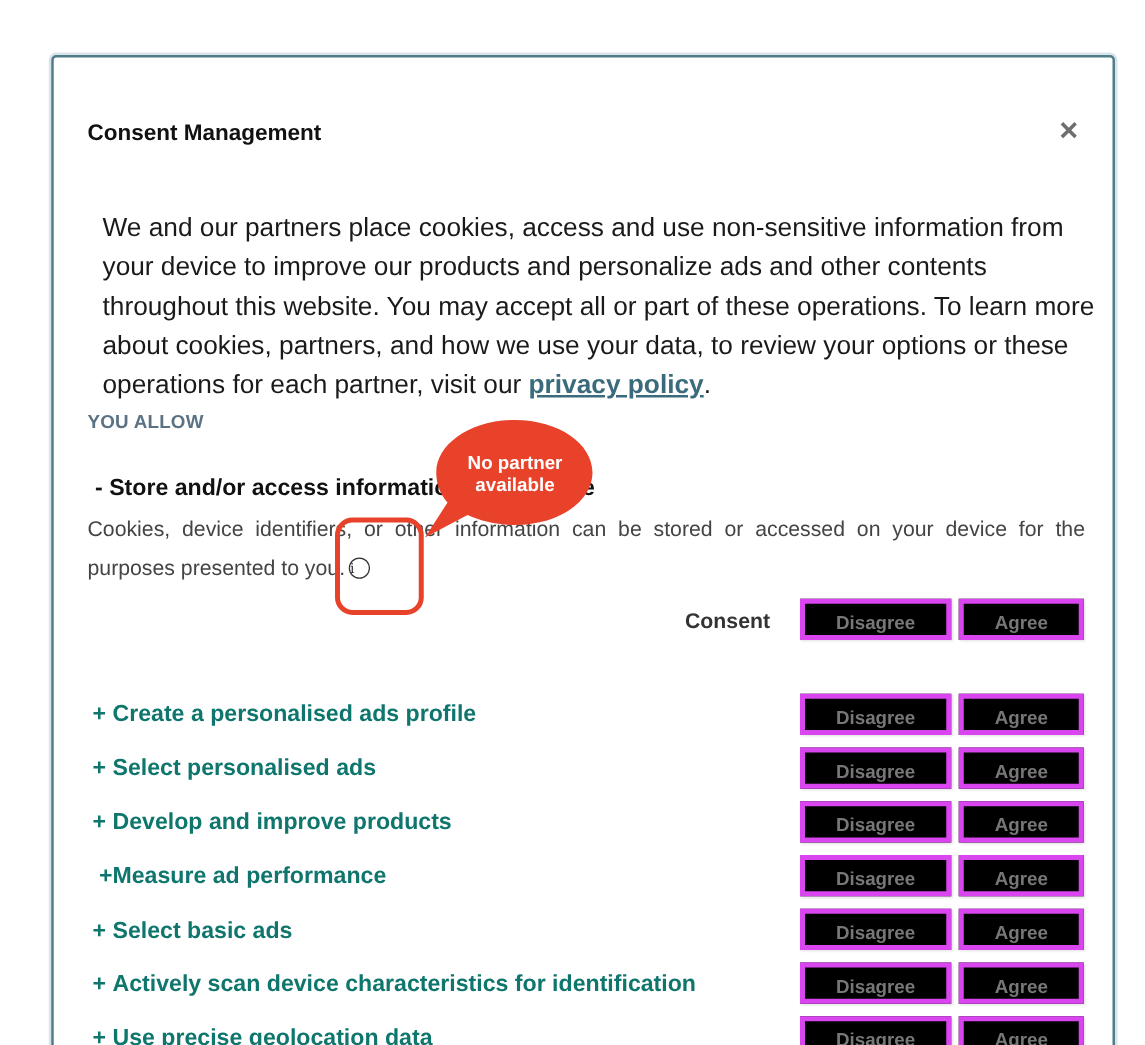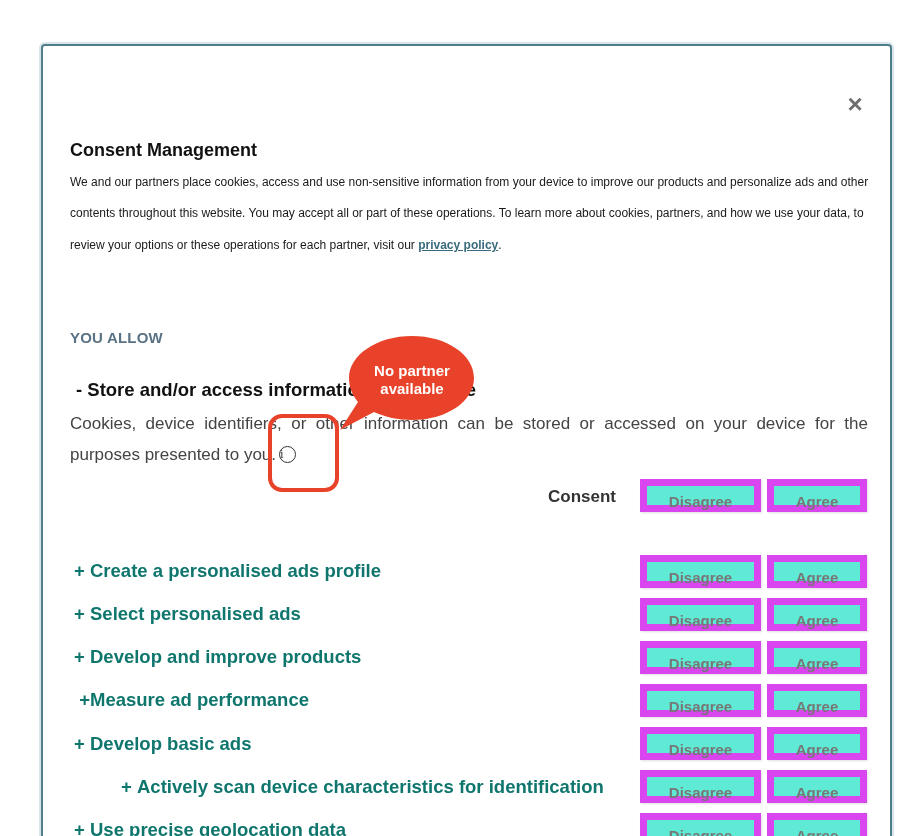--- a/index.html
+++ b/index.html
@@ -23,41 +23,40 @@
     background: #ffffff;
     box-sizing: border-box;
   }
   .title {
     position: absolute;
     left: 27px;
     top: 50px;
     font-size: 18px;
     font-weight: bold;
     color: #111111;
-    margin-top: 44px;
   }
   .close {
     position: absolute;
     left: 800px;
     top: 46px;
     width: 24px;
     height: 24px;
     color: #6e6e6e;
     font-size: 26px;
     line-height: 24px;
     text-align: center;
     font-weight: bold;
     cursor: pointer;
   }
   .intro {
     position: absolute;
-    left: 27px;
+    left: 39px;
     top: 121px;
     width: 800px;
-    font-size: 12px;
+    font-size: 21px;
     line-height: 31.3px;
     color: #1a1a1a;
   }
   .intro a {
     color: #3a6b7c;
     font-weight: bold;
     text-decoration: underline;
   }
   .allow {
     position: absolute;
@@ -106,22 +105,22 @@
     position: absolute;
     left: 505px;
     top: 441px;
     font-size: 17px;
     font-weight: bold;
     color: #333333;
   }
   .btn {
     position: absolute;
     height: 33px;
-    background: #5eead4;
-    border: 7px solid #d946ef;
+    background: #000000;
+    border: 4px solid #d946ef;
     box-shadow: 1px 1px 2px rgba(0,0,0,0.12);
     box-sizing: border-box;
     font-size: 15px;
     font-weight: bold;
     color: #777777;
     text-align: center;
     line-height: 31px;
     cursor: pointer;
     font-family: "Liberation Sans", sans-serif;
   }
@@ -189,25 +188,25 @@
   <div class="btn agree" style="left:724px; top:552px;">Agree</div>
 
   <div class="row-title" style="top:600px;"><span class="plus">+</span><span>Develop and improve products</span></div>
   <div class="btn disagree" style="left:597px; top:595px;">Disagree</div>
   <div class="btn agree" style="left:724px; top:595px;">Agree</div>
 
   <div class="row-title" style="top:643px;text-align:right;"><span class="plus">+</span><span>Measure ad performance</span></div>
   <div class="btn disagree" style="left:597px; top:638px;">Disagree</div>
   <div class="btn agree" style="left:724px; top:638px;">Agree</div>
 
-  <div class="row-title" style="top:687px;"><span class="plus">+</span><span>Develop basic ads</span></div>
+  <div class="row-title" style="top:687px;"><span class="plus">+</span><span>Select basic ads</span></div>
   <div class="btn disagree" style="left:597px; top:681px;">Disagree</div>
   <div class="btn agree" style="left:724px; top:681px;">Agree</div>
 
-  <div class="row-title" style="top:730px;margin-left:47px;"><span class="plus">+</span><span>Actively scan device characteristics for identification</span></div>
+  <div class="row-title" style="top:730px;"><span class="plus">+</span><span>Actively scan device characteristics for identification</span></div>
   <div class="btn disagree" style="left:597px; top:724px;">Disagree</div>
   <div class="btn agree" style="left:724px; top:724px;">Agree</div>
 
   <div class="row-title" style="top:773px;"><span class="plus">+</span><span>Use precise geolocation data</span></div>
   <div class="btn disagree" style="left:597px; top:767px;">Disagree</div>
   <div class="btn agree" style="left:724px; top:767px;">Agree</div>
 </div>
 
 <svg class="callout-svg" viewBox="0 0 230 170" xmlns="http://www.w3.org/2000/svg">
   <rect x="10" y="86" width="67" height="74" rx="12" ry="12" fill="none" stroke="#e8432a" stroke-width="4"></rect>

